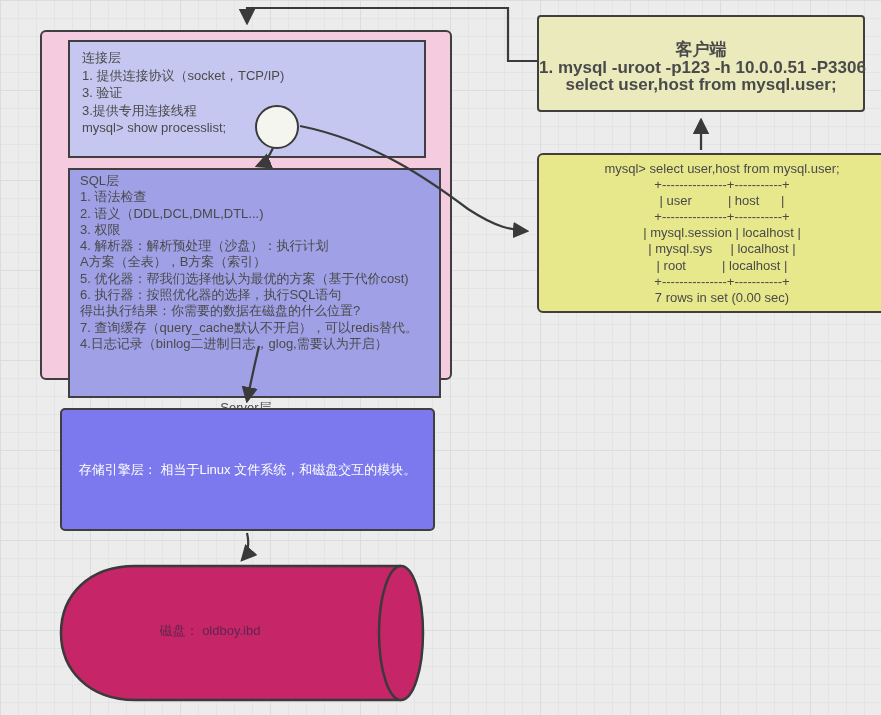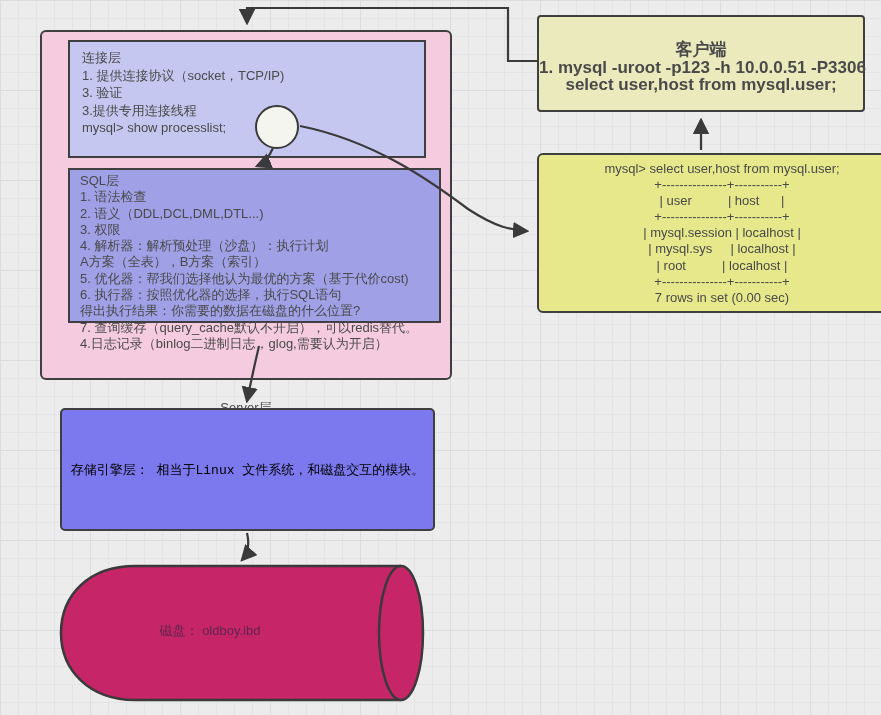--- a/index.html
+++ b/index.html
@@ -14,33 +14,33 @@
     background-image:
       linear-gradient(#dcdcdf 1px, transparent 1px),
       linear-gradient(90deg,#dcdcdf 1px, transparent 1px),
       linear-gradient(#e4e4e7 1px, transparent 1px),
       linear-gradient(90deg,#e4e4e7 1px, transparent 1px);
     background-size:90px 90px,90px 90px,18px 18px,18px 18px;
   }
   .box{position:absolute;box-sizing:border-box;border:2px solid #3f3f3f;}
   .server-wrap{left:40px;top:30px;width:412px;height:350px;background:#f4cbdf;border-radius:6px;border-width:2.5px;}
   .conn-box{left:68px;top:40px;width:358px;height:118px;background:#c6c7f0;}
-  .sql-box{left:68px;top:168px;width:373px;height:155px;background:#9fa0e6;}
+  .sql-box{left:68px;top:168px;width:373px;height:230px;background:#9fa0e6;}
   .conn-box .tx{padding:7px 12px 0 12px;}
   .sql-box .tx{padding:3px 10px 0 10px;}
   .conn-box .line{line-height:17.5px;font-size:13px;white-space:pre;}
   .sql-box .line{line-height:16.3px;font-size:13px;white-space:pre;}
   .server-label{position:absolute;left:40px;top:359px;width:412px;text-align:center;font-size:13px;color:#4a4a4a;margin-top:40px;}
   .client-box{left:537px;top:15px;width:328px;height:97px;background:#eaeabd;border-radius:4px;border-width:2.5px;text-align:center;padding-top:24px;}
   .client-box .line{line-height:17.5px;font-size:17px;white-space:pre;font-weight:bold;}
   .result-box{left:537px;top:153px;width:370px;height:160px;background:#e7e78b;border-radius:6px;border-width:2.5px;text-align:center;padding-top:6px;}
   .result-box .line{line-height:16.1px;font-size:13px;white-space:pre;}
   .storage-box{left:60px;top:408px;width:375px;height:123px;background:#7b79ed;border-radius:5px;border-width:2.5px;
     display:flex;align-items:center;justify-content:center;text-align:center;}
-  .storage-box .line{font-size:13px;color:#000000;white-space:pre;font-family:Liberation Mono, monospace;}
+  .storage-box .line{font-size:13px;color:#ffffff;white-space:pre;}
   .circle-node{position:absolute;left:255px;top:105px;width:44px;height:44px;border-radius:50%;
     background:#f5f5ef;border:2.5px solid #3a3a3a;box-sizing:border-box;z-index:6;}
   .cyl-svg{position:absolute;left:53px;top:562px;z-index:2;}
   .disk-label{position:absolute;left:100px;top:622px;width:220px;text-align:center;font-size:13px;color:#60264e;z-index:3;}
   #arrows{position:absolute;inset:0;z-index:5;pointer-events:none;}
 </style>
 </head>
 <body>
 
 <div id="canvas">

